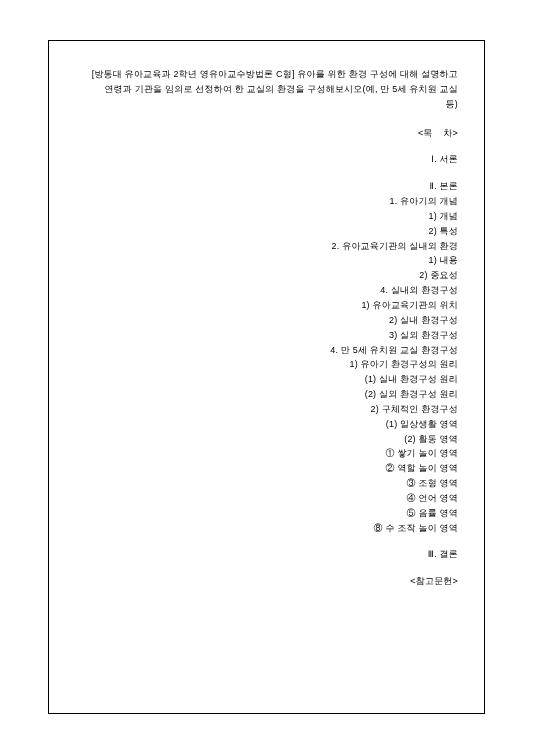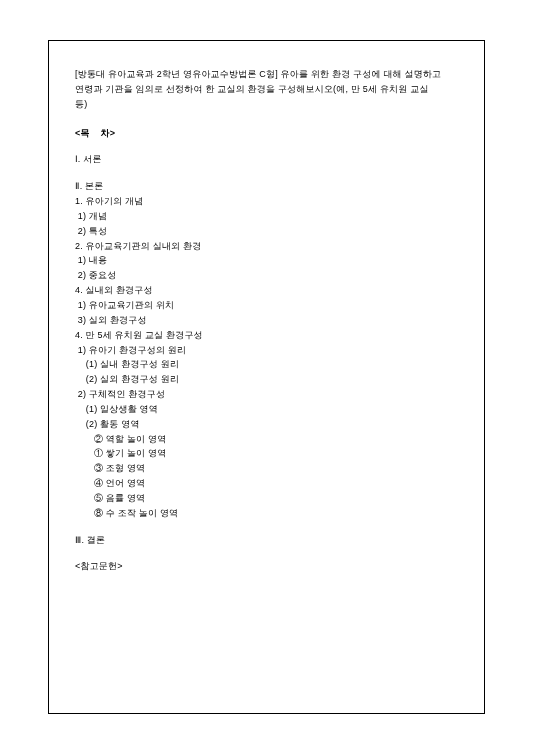--- a/index.html
+++ b/index.html
@@ -1,18 +1,19 @@
 <!DOCTYPE html>
 <html><head>
   <meta charset="utf-8">
   <style>
     * {
       margin: 0;
       padding: 0;
       box-sizing: border-box;
+      text-align: right;
     }
     body {
       width: 533px;
       height: 754px;
       background: #ffffff;
       font-family: "Malgun Gothic", "맑은 고딕", sans-serif;
       font-size: 9px;
       line-height: 1.65;
       color: #000000;
       position: relative;
@@ -26,21 +27,20 @@
       border: 1px solid #000000;
       padding: 26px 26px;
     }
     .title {
       margin-bottom: 14px;
       letter-spacing: 0.3px;
     }
     .toc-header {
       margin-bottom: 12px;
       letter-spacing: 3px;
-      font-weight: bold;
     }
     .section {
       margin-bottom: 12px;
     }
     .line {
       white-space: pre;
       letter-spacing: 0.2px;
     }
   </style>
 </head>
@@ -63,30 +63,31 @@
   <div class="section">
     <div class="line">Ⅱ. 본론</div>
     <div class="line">1. 유아기의 개념</div>
     <div class="line"> 1) 개념</div>
     <div class="line"> 2) 특성</div>
     <div class="line">2. 유아교육기관의 실내외 환경</div>
     <div class="line"> 1) 내용</div>
     <div class="line"> 2) 중요성</div>
     <div class="line">4. 실내외 환경구성</div>
     <div class="line"> 1) 유아교육기관의 위치</div>
+    <div class="line"> 2) 실내 환경구성</div>
     <div class="line"> 3) 실외 환경구성</div>
     <div class="line">4. 만 5세 유치원 교실 환경구성</div>
     <div class="line"> 1) 유아기 환경구성의 원리</div>
     <div class="line">    (1) 실내 환경구성 원리</div>
     <div class="line">    (2) 실외 환경구성 원리</div>
     <div class="line"> 2) 구체적인 환경구성</div>
     <div class="line">    (1) 일상생활 영역</div>
     <div class="line">    (2) 활동 영역</div>
+    <div class="line">       ① 쌓기 놀이 영역</div>
     <div class="line">       ② 역할 놀이 영역</div>
-    <div class="line">       ① 쌓기 놀이 영역</div>
     <div class="line">       ③ 조형 영역</div>
     <div class="line">       ④ 언어 영역</div>
     <div class="line">       ⑤ 음률 영역</div>
     <div class="line">       ⑧ 수 조작 놀이 영역</div>
   </div>
 
   <div class="section">
     <div class="line">Ⅲ. 결론</div>
   </div>
 

